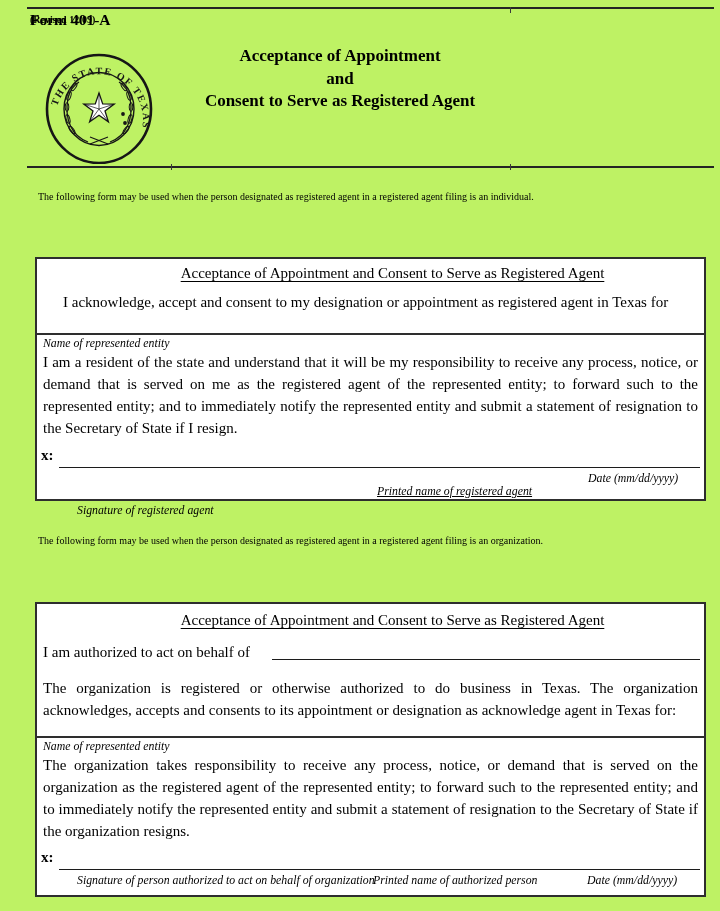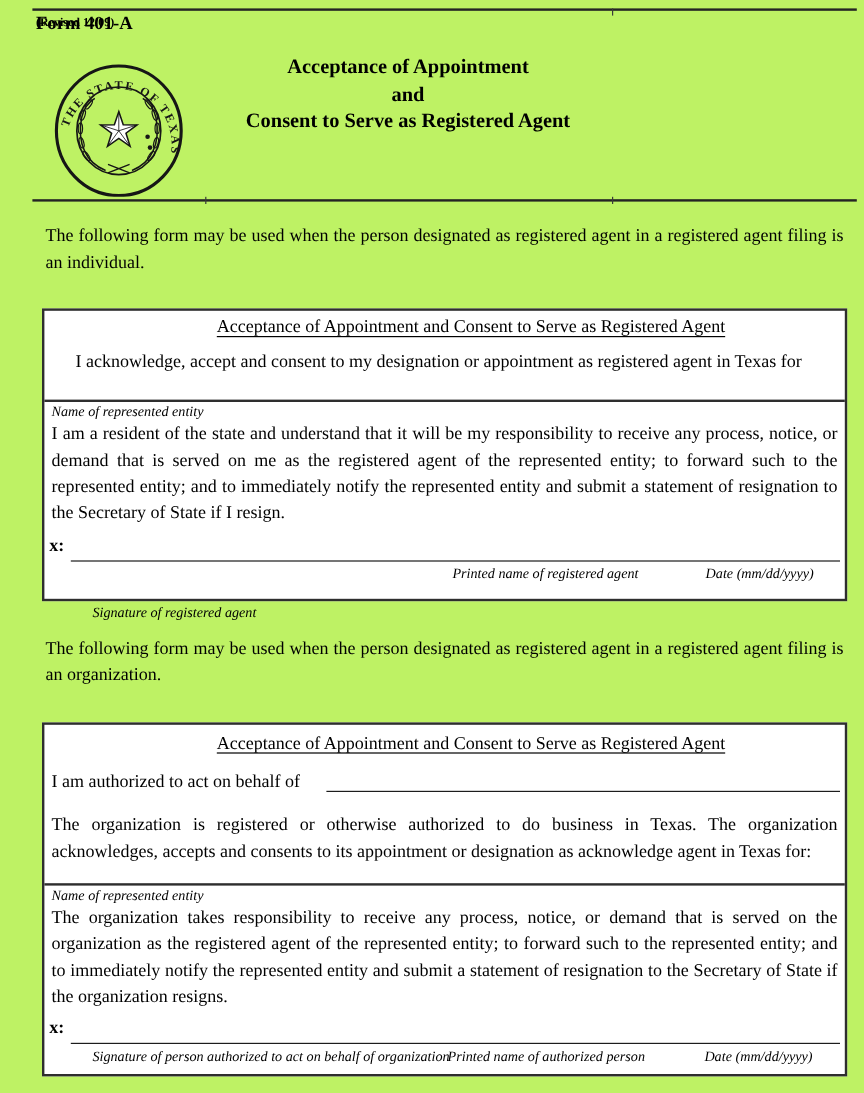--- a/index.html
+++ b/index.html
@@ -15,21 +15,21 @@
   .tick{position:absolute;width:1.2px;height:6px;background:#3a3a3a;}
   .form-number{position:absolute;left:30px;top:11px;font-size:15.5px;font-weight:bold;}
   .revision{position:absolute;left:30px;top:14px;font-size:10px;font-weight:bold;}
   .seal{position:absolute;left:44px;top:52px;width:110px;height:112px;}
   .title{
     position:absolute;left:120px;top:45px;width:440px;
     text-align:center;font-size:17px;font-weight:bold;line-height:22.5px;
   }
   .intro{
     position:absolute;left:38px;width:665px;margin:0;
-    font-size:15px;line-height:22px;text-align:justify;
+    font-size:10px;line-height:22px;text-align:justify;
   }
   .box{
     position:absolute;left:35px;width:667px;
     border:2px solid #2e2e2e;background:#fff;
   }
   .box-heading{
     position:absolute;left:0;right:0;text-align:center;
     font-size:15px;
   }
   .box-heading span{text-decoration:underline;text-underline-offset:3px;margin-left:44px;}
@@ -103,21 +103,21 @@
     <div class="box-text" style="top:32px;margin-left:20px;">I acknowledge, accept and consent to my designation or appointment as registered agent in Texas for</div>
 
     <div class="box-line" style="top:74px;"></div>
     <div class="field-label" style="left:6px;top:77px;">Name of represented entity</div>
 
     <div class="box-text just" style="top:92px;">I am a resident of the state and understand that it will be my responsibility to receive any process, notice, or demand that is served on me as the registered agent of the represented entity; to forward such to the represented entity; and to immediately notify the represented entity and submit a statement of resignation to the Secretary of State if I resign.</div>
 
     <div class="sig-x" style="top:188px;">x:</div>
     <div class="write-line" style="left:22px;top:208px;width:641px;"></div>
     <div class="field-label" style="left:40px;top:212px;margin-top:32px;">Signature of registered agent</div>
-    <div class="field-label" style="left:340px;top:212px;">Printed name of registered agent</div>
+    <div class="field-label" style="left:340px;top:225px;text-decoration:underline;">Printed name of registered agent</div>
     <div class="field-label" style="left:551px;top:212px;">Date (mm/dd/yyyy)</div>
   </div>
 
   <div class="box" style="top:602px;height:291px;">
     <div class="box-heading" style="top:8px;">
       <span>Acceptance of Appointment and Consent to Serve as Registered Agent</span>
     </div>
     <div class="box-text" style="top:37px;">I am authorized to act on behalf of</div>
 
     <div class="write-line" style="left:235px;top:55px;width:428px;"></div>

